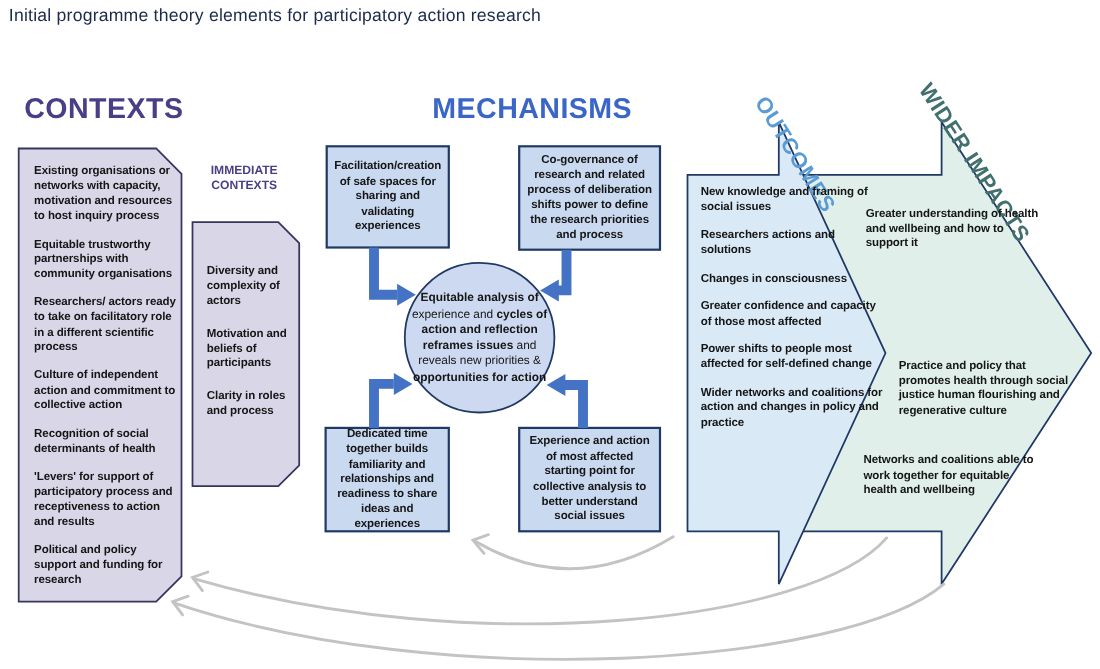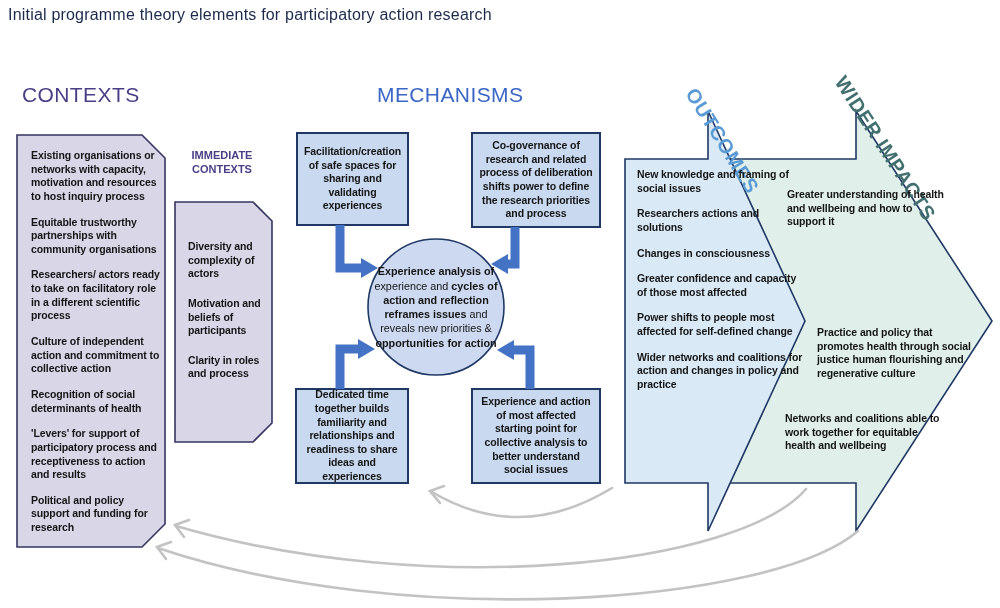--- a/index.html
+++ b/index.html
@@ -1,23 +1,23 @@
 <!DOCTYPE html>
 <html><head>
 <meta charset="utf-8">
 <style>
   html,body{margin:0;padding:0;background:#ffffff;}
   body{font-family:"Liberation Sans", sans-serif;}
   #canvas{position:relative;width:1000px;height:608px;background:#ffffff;overflow:hidden;}
   .abs{position:absolute;}
   svg{position:absolute;left:0;top:0;}
   .title{left:8px;top:6px;font-size:16px;color:#1b2a4a;letter-spacing:.2px;}
-  .bighead{font-size:21px;font-weight:400;letter-spacing:.4px;}
+  .bighead{font-size:26px;font-weight:700;letter-spacing:.4px;}
   .purple{color:#4a3f87;}
-  .bluehead{color:#3a66c6;}
+  .bluehead{color:#3a66c6;margin-left:16px;}
   .subhead{font-size:11px;font-weight:700;color:#4a3f87;text-align:center;line-height:1.25;}
   .blocktext{font-weight:700;font-size:10.5px;line-height:1.3;color:#151515;letter-spacing:-.1px;}
   .para{margin:0 0 12px 0;}
   .para:last-child{margin-bottom:0;}
   .boxcenter{display:flex;align-items:center;justify-content:center;text-align:center;}
   .circle-text{font-size:10.8px;line-height:1.32;}
   .circle-text .b{font-weight:700;}
   .circle-text .n{font-weight:400;}
   .rot{font-weight:700;font-size:20px;white-space:nowrap;transform-origin:0 0;letter-spacing:.5px;}
   .rot-outcomes{color:#5b9bd5;transform:rotate(58deg);}
@@ -100,21 +100,21 @@
     <div class="para">Clarity in roles and process</div>
   </div>
 
   <div class="abs blocktext boxcenter" style="left:297px;top:133px;width:111px;height:92px;padding:2px 5px;box-sizing:border-box;">Facilitation/creation of safe spaces for sharing and validating experiences</div>
   <div class="abs blocktext boxcenter" style="left:472px;top:133px;width:128px;height:94px;padding:2px 5px;box-sizing:border-box;">Co-governance of research and related process of deliberation shifts power to define the research priorities and process</div>
   <div class="abs blocktext boxcenter" style="left:296px;top:389px;width:112px;height:94px;padding:2px 5px;box-sizing:border-box;">Dedicated time together builds familiarity and relationships and readiness to share ideas and experiences</div>
   <div class="abs blocktext boxcenter" style="left:472px;top:389px;width:128px;height:94px;padding:2px 5px;box-sizing:border-box;">Experience and action of most affected starting point for collective analysis to better understand social issues</div>
 
   <div class="abs boxcenter circle-text" style="left:372px;top:241px;width:128px;height:132px;color:#151515;">
     <div>
-      <span class="b">Experience analysis of </span><span class="n">experience and </span><span class="b">cycles of action and reflection reframes issues </span><span class="n">and reveals new priorities &amp; </span><span class="b">opportunities for action</span>
+      <span class="b">Equitable analysis of </span><span class="n">experience and </span><span class="b">cycles of action and reflection reframes issues </span><span class="n">and reveals new priorities &amp; </span><span class="b">opportunities for action</span>
     </div>
   </div>
 
   <div class="abs blocktext" style="left:637px;top:168px;width:168px;">
     <div class="para">New knowledge and framing of social issues</div>
     <div class="para">Researchers actions and solutions</div>
     <div class="para">Changes in consciousness</div>
     <div class="para">Greater confidence and capacity of those most affected</div>
     <div class="para">Power shifts to people most affected for self-defined change</div>
     <div class="para">Wider networks and coalitions for action and changes in policy and practice</div>

